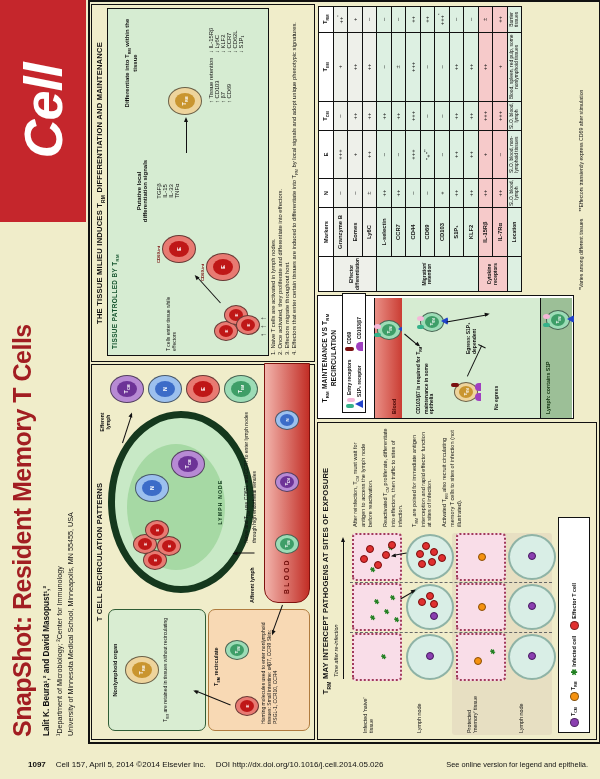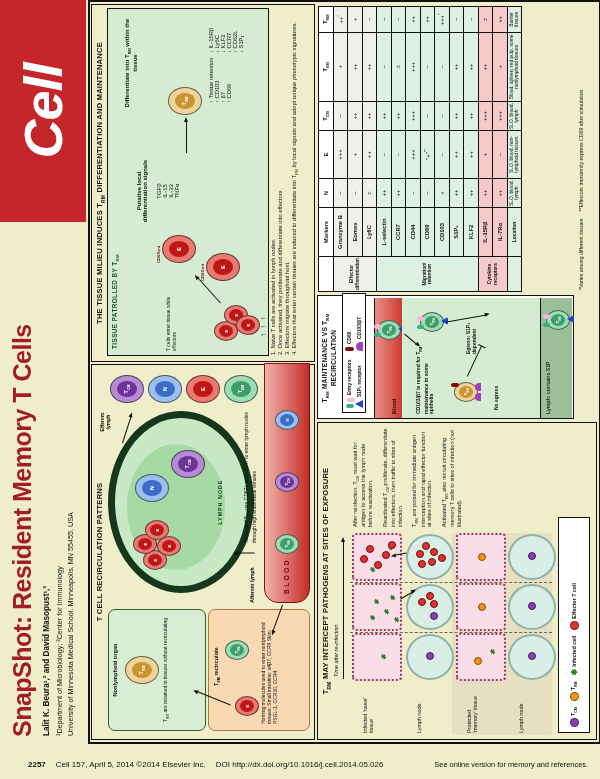--- a/index.html
+++ b/index.html
@@ -564,17 +564,17 @@
     </table>
   <div class="abs footnotes" style="left:455px;top:578px;width:284px">
     <span>*Varies among different tissues</span>
     &nbsp;&nbsp;&nbsp;
     <span>**Effectors transiently express CD69 after stimulation</span>
   </div>
 
 </div>
 
 <div class="footer">
-  <span style="font-weight:bold">2257</span>
+  <span style="font-weight:bold">1097</span>
   <span>Cell 157, April 5, 2014 ©2014 Elsevier Inc.</span>
   <span>DOI http://dx.doi.org/10.1016/j.cell.2014.05.026</span>
-  <span style="margin-left:auto;margin-right:12px;font-size:7.4px">See online version for memory and references.</span>
+  <span style="margin-left:auto;margin-right:12px;font-size:7.4px">See online version for legend and epithelia.</span>
 </div>
 
 </body></html>

